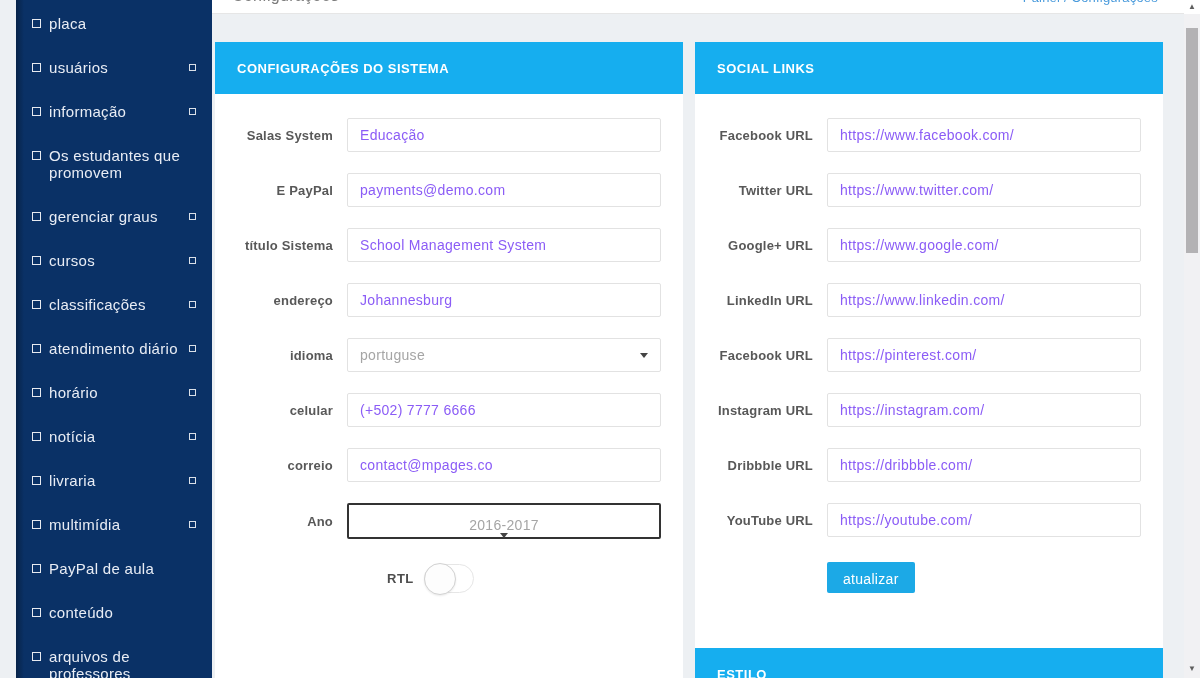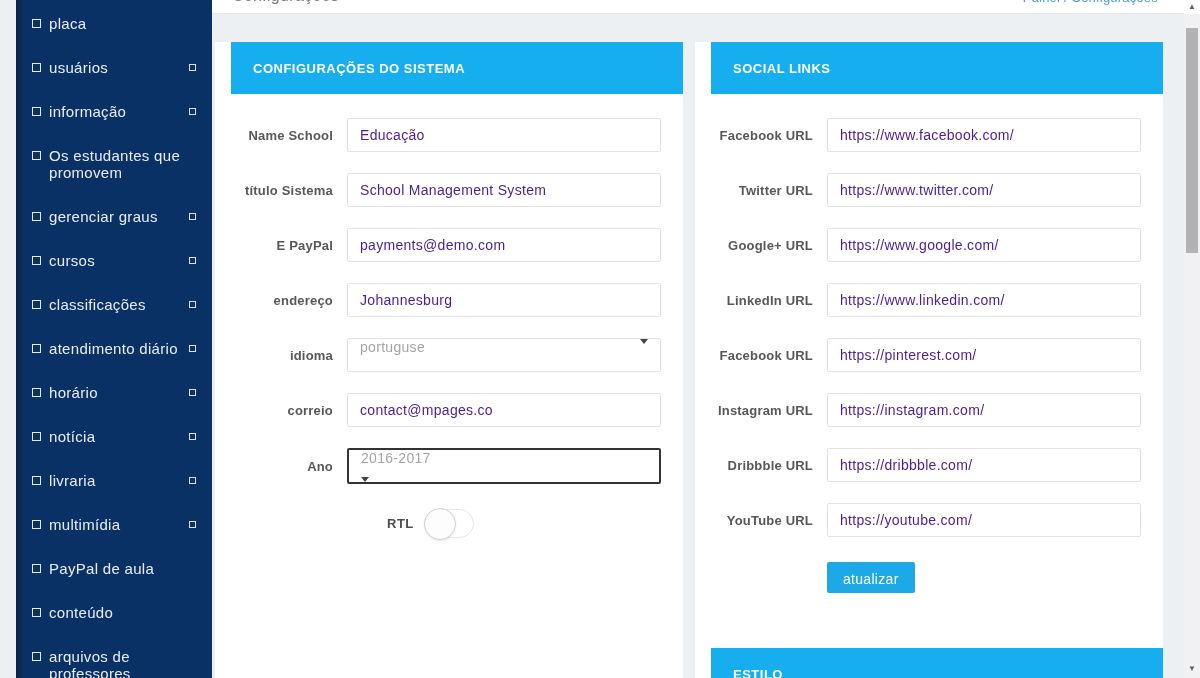--- a/index.html
+++ b/index.html
@@ -65,45 +65,45 @@
     font-size:13px;color:#4a9bdc;letter-spacing:.2px;
     cursor:pointer;
   }
 
   
   .panel{position:absolute;width:468px;background:#fff;}
   .panel-header{
     height:52px;background:var(--accent);
     display:flex;align-items:center;
     padding:12px 22px;
-    color:#fff;font-weight:bold;font-size:13px;letter-spacing:.5px;margin-left:16px;
+    color:#fff;font-weight:bold;font-size:13px;letter-spacing:.5px;
   }
   .panel-body{padding:24px 22px;background:#fff;}
 
   .panel-system{left:215px;top:42px;height:700px;}
   .panel-social{left:695px;top:42px;height:666px;}
   .panel-style{left:695px;top:648px;height:52px;}
 
   
   .frow{display:flex;align-items:center;margin-bottom:21px;}
   .flabel{
     flex:0 0 96px;text-align:right;margin-right:14px;
     font-size:13px;font-weight:bold;color:#585858;letter-spacing:.2px;
   }
   .finput{
     flex:1 1 auto;height:34px;
     border:1px solid #e2e2e2;border-radius:2px;
-    padding:0 12px;font-size:14px;color:#4c1d95;
+    padding:0 12px;font-size:14px;color:#8b5cf6;
     font-family:"Liberation Sans",sans-serif;
     letter-spacing:.3px;background:#fff;outline:none;min-width:0;
   }
   .fselect{
     flex:1 1 auto;height:34px;
     border:1px solid #e2e2e2;border-radius:2px;
-    padding:0 12px;display:flex;align-items:flex-start;
+    padding:12px 12px;display:flex;align-items:center;
     font-size:14px;color:#a5a5a5;letter-spacing:.3px;
     cursor:pointer;background:#fff;
   }
   .fselect.focused{border:2px solid #333;height:36px;flex-direction:column;}
   .fselect .fselect-val{flex:1 1 auto;}
   .caret{
     flex:0 0 auto;width:0;height:0;
     border-left:4px solid transparent;border-right:4px solid transparent;
     border-top:5px solid #444;
   }
@@ -230,47 +230,51 @@
   <span class="topbar-breadcrumb">Painel / Configurações</span>
 </div>
 
 <section class="panel panel-system">
   <div class="panel-header">
     <span>CONFIGURAÇÕES DO SISTEMA</span>
   </div>
   <div class="panel-body">
 
     <div class="frow">
-      <label class="flabel">Name School</label>
+      <label class="flabel">Salas System</label>
       <input class="finput" value="Educação" style="">
+    </div>
+
+    <div class="frow">
+      <label class="flabel">E PayPal</label>
+      <input class="finput" value="payments@demo.com" style="">
     </div>
 
     <div class="frow">
       <label class="flabel">título Sistema</label>
       <input class="finput" value="School Management System" style="">
-    </div>
-
-    <div class="frow">
-      <label class="flabel">E PayPal</label>
-      <input class="finput" value="payments@demo.com" style="">
     </div>
 
     <div class="frow">
       <label class="flabel">endereço</label>
       <input class="finput" value="Johannesburg" style="">
     </div>
 
     <div class="frow">
       <label class="flabel">idioma</label>
       <div class="fselect">
         <span class="fselect-val">portuguse</span>
         <span class="caret"></span>
       </div>
     </div>
 
+    <div class="frow">
+      <label class="flabel">celular</label>
+      <input class="finput" value="(+502) 7777 6666" style="">
+    </div>
 
 
     <div class="frow">
       <label class="flabel">correio</label>
       <input class="finput" value="contact@mpages.co" style="">
     </div>
 
     <div class="frow">
       <label class="flabel">Ano</label>
       <div class="fselect focused">

